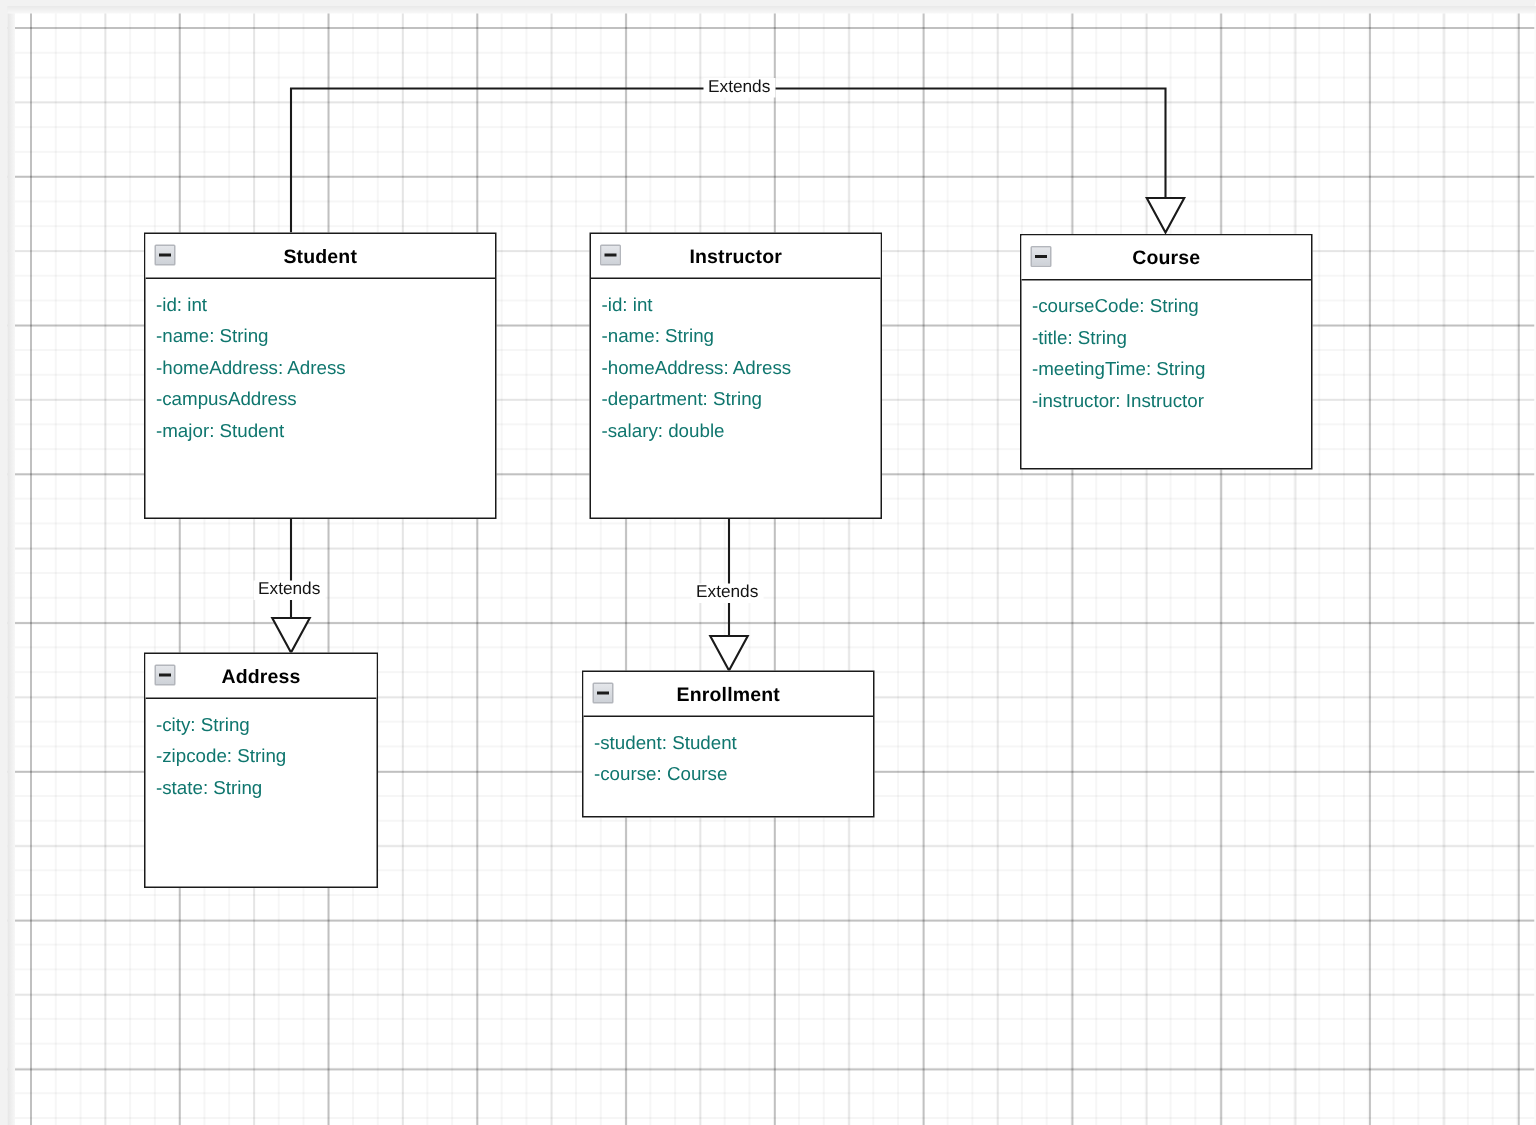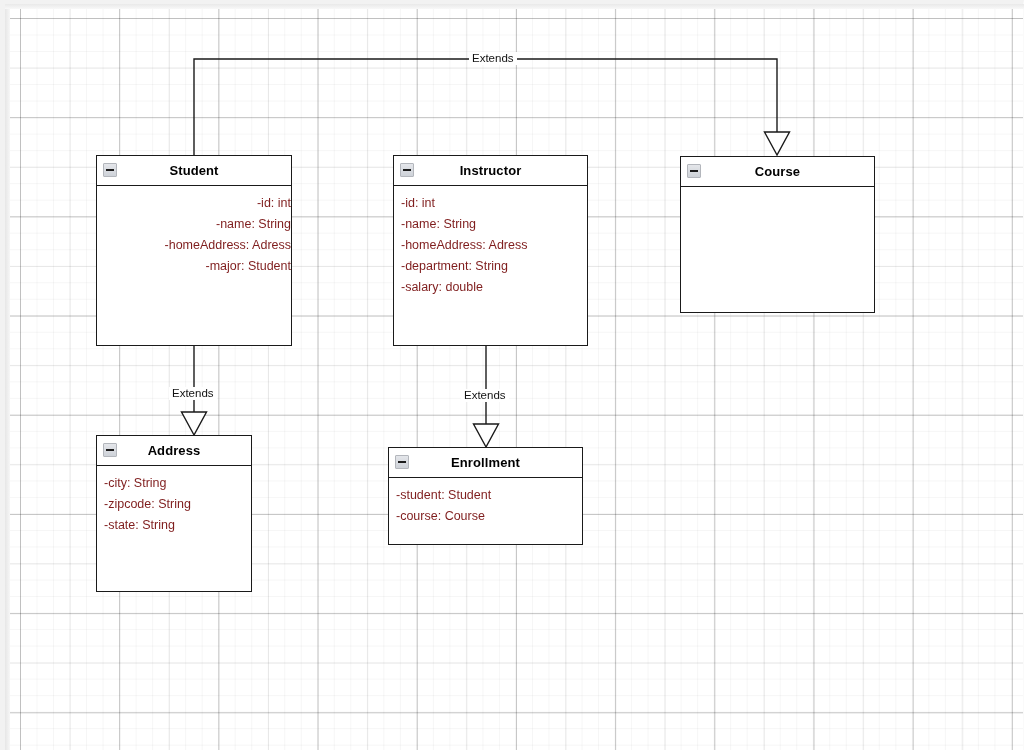--- a/index.html
+++ b/index.html
@@ -120,21 +120,21 @@
     width: 8px;
     height: 2px;
     background: #1c1c1c;
   }
   .uml-attrs {
     box-sizing: border-box;
     padding: 7px 0 6px 0;
   }
   .uml-attr {
     font-size: 12.5px;
-    color: #7f1d1d;
+    color: #0f766e;
     line-height: 13px;
     padding: 4px 0 4px 7px;
     white-space: nowrap;
   }
 </style>
 </head>
 <body>
 
 <div id="canvas">
 
@@ -153,31 +153,32 @@
     <g>
       <path d="M 481 342 L 481 421"></path>
       <polygon points="481,443 468.5,420 493.5,420"></polygon>
     </g>
   </svg>
 
   <div class="edge-label" style="left:464px; top:48px;">Extends</div>
   <div class="edge-label" style="left:164px; top:383px;">Extends</div>
   <div class="edge-label" style="left:456px; top:385px;">Extends</div>
 
-  <div class="uml-class" style="left:91px; top:151px; width:196px; height:191px;text-align:right;">
+  <div class="uml-class" style="left:91px; top:151px; width:235px; height:191px;">
     <div class="uml-header">
       <div class="collapse-icon">
           <i></i>
         </div>
       <span class="uml-title">Student</span>
     </div>
     <div class="uml-attrs">
       <div class="uml-attr">-id: int</div>
       <div class="uml-attr">-name: String</div>
       <div class="uml-attr">-homeAddress: Adress</div>
+      <div class="uml-attr">-campusAddress</div>
       <div class="uml-attr">-major: Student</div>
     </div>
   </div>
 
   <div class="uml-class" style="left:388px; top:151px; width:195px; height:191px;">
     <div class="uml-header">
       <div class="collapse-icon">
           <i></i>
         </div>
       <span class="uml-title">Instructor</span>
@@ -191,20 +192,26 @@
     </div>
   </div>
 
   <div class="uml-class" style="left:675px; top:152px; width:195px; height:157px;">
     <div class="uml-header">
       <div class="collapse-icon">
           <i></i>
         </div>
       <span class="uml-title">Course</span>
     </div>
+    <div class="uml-attrs">
+      <div class="uml-attr">-courseCode: String</div>
+      <div class="uml-attr">-title: String</div>
+      <div class="uml-attr">-meetingTime: String</div>
+      <div class="uml-attr">-instructor: Instructor</div>
+    </div>
   </div>
 
   <div class="uml-class" style="left:91px; top:431px; width:156px; height:157px;">
     <div class="uml-header">
       <div class="collapse-icon">
           <i></i>
         </div>
       <span class="uml-title">Address</span>
     </div>
     <div class="uml-attrs">

